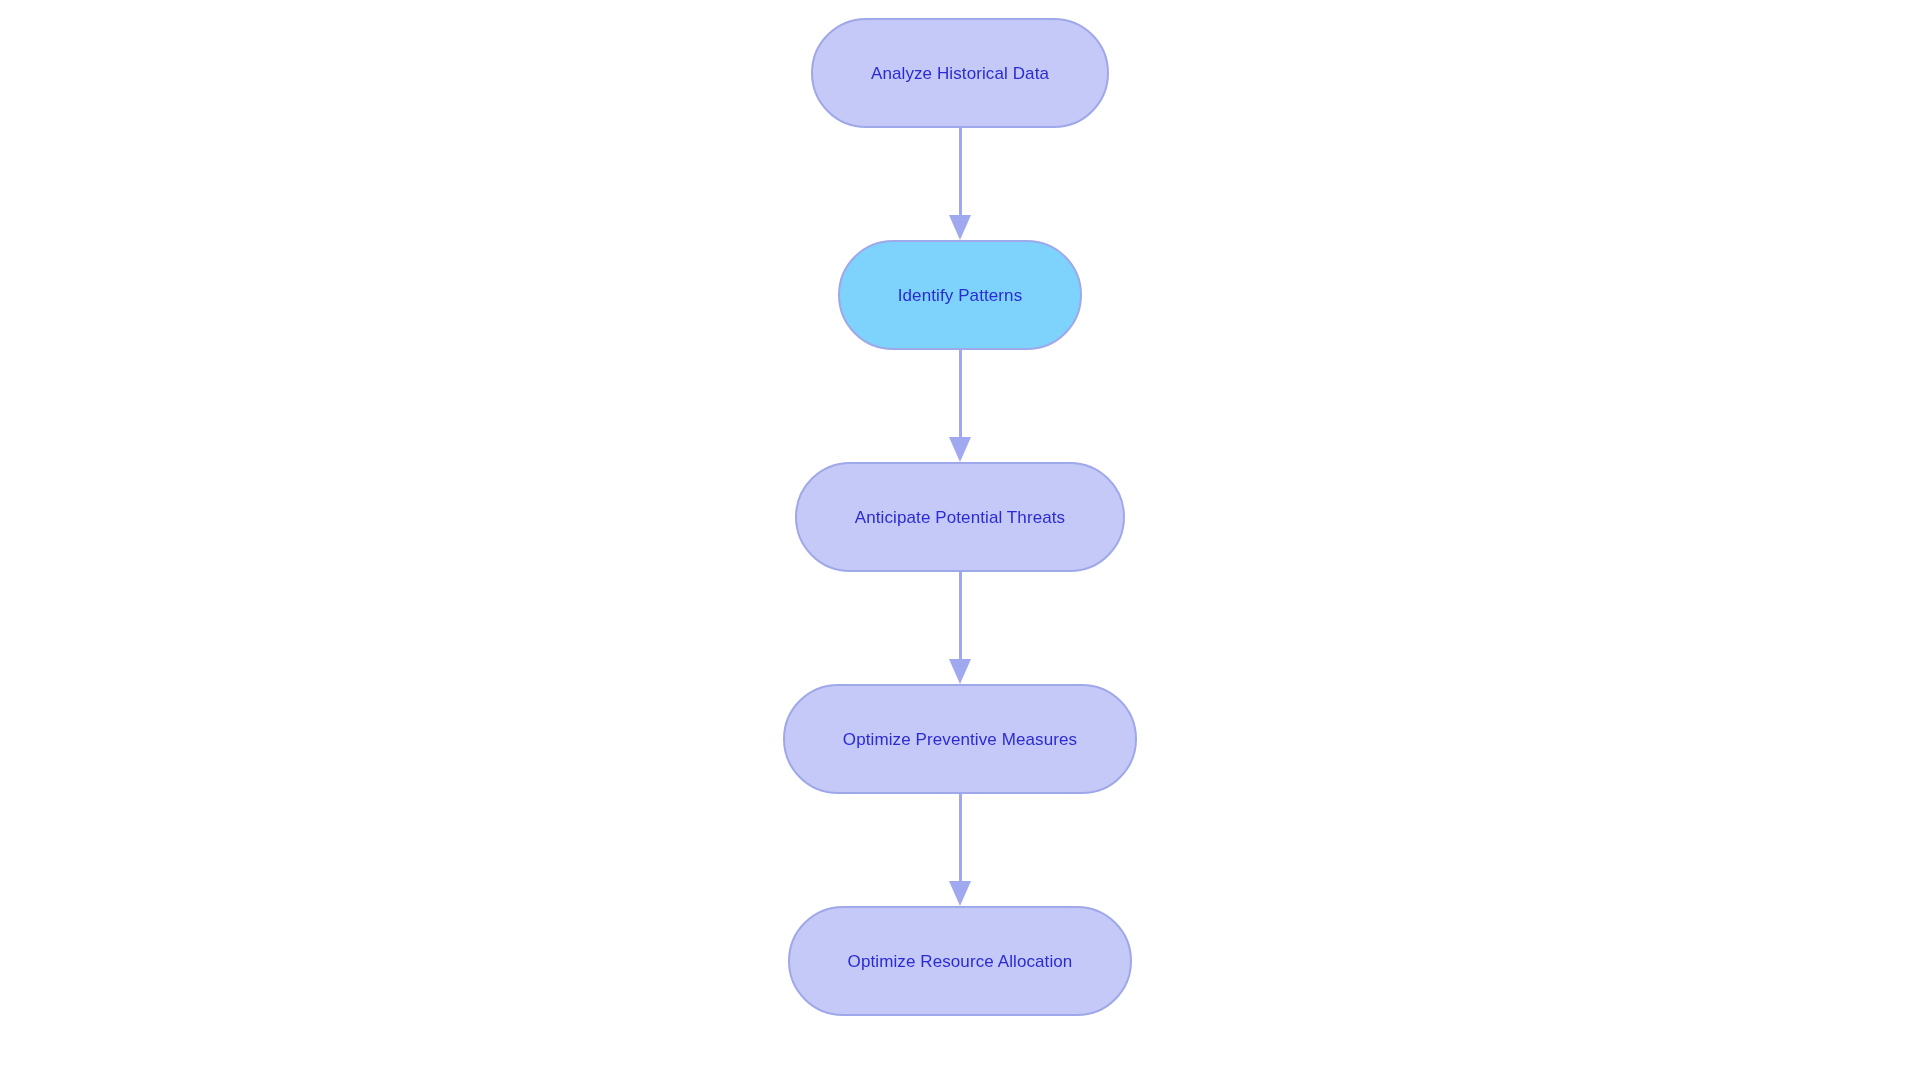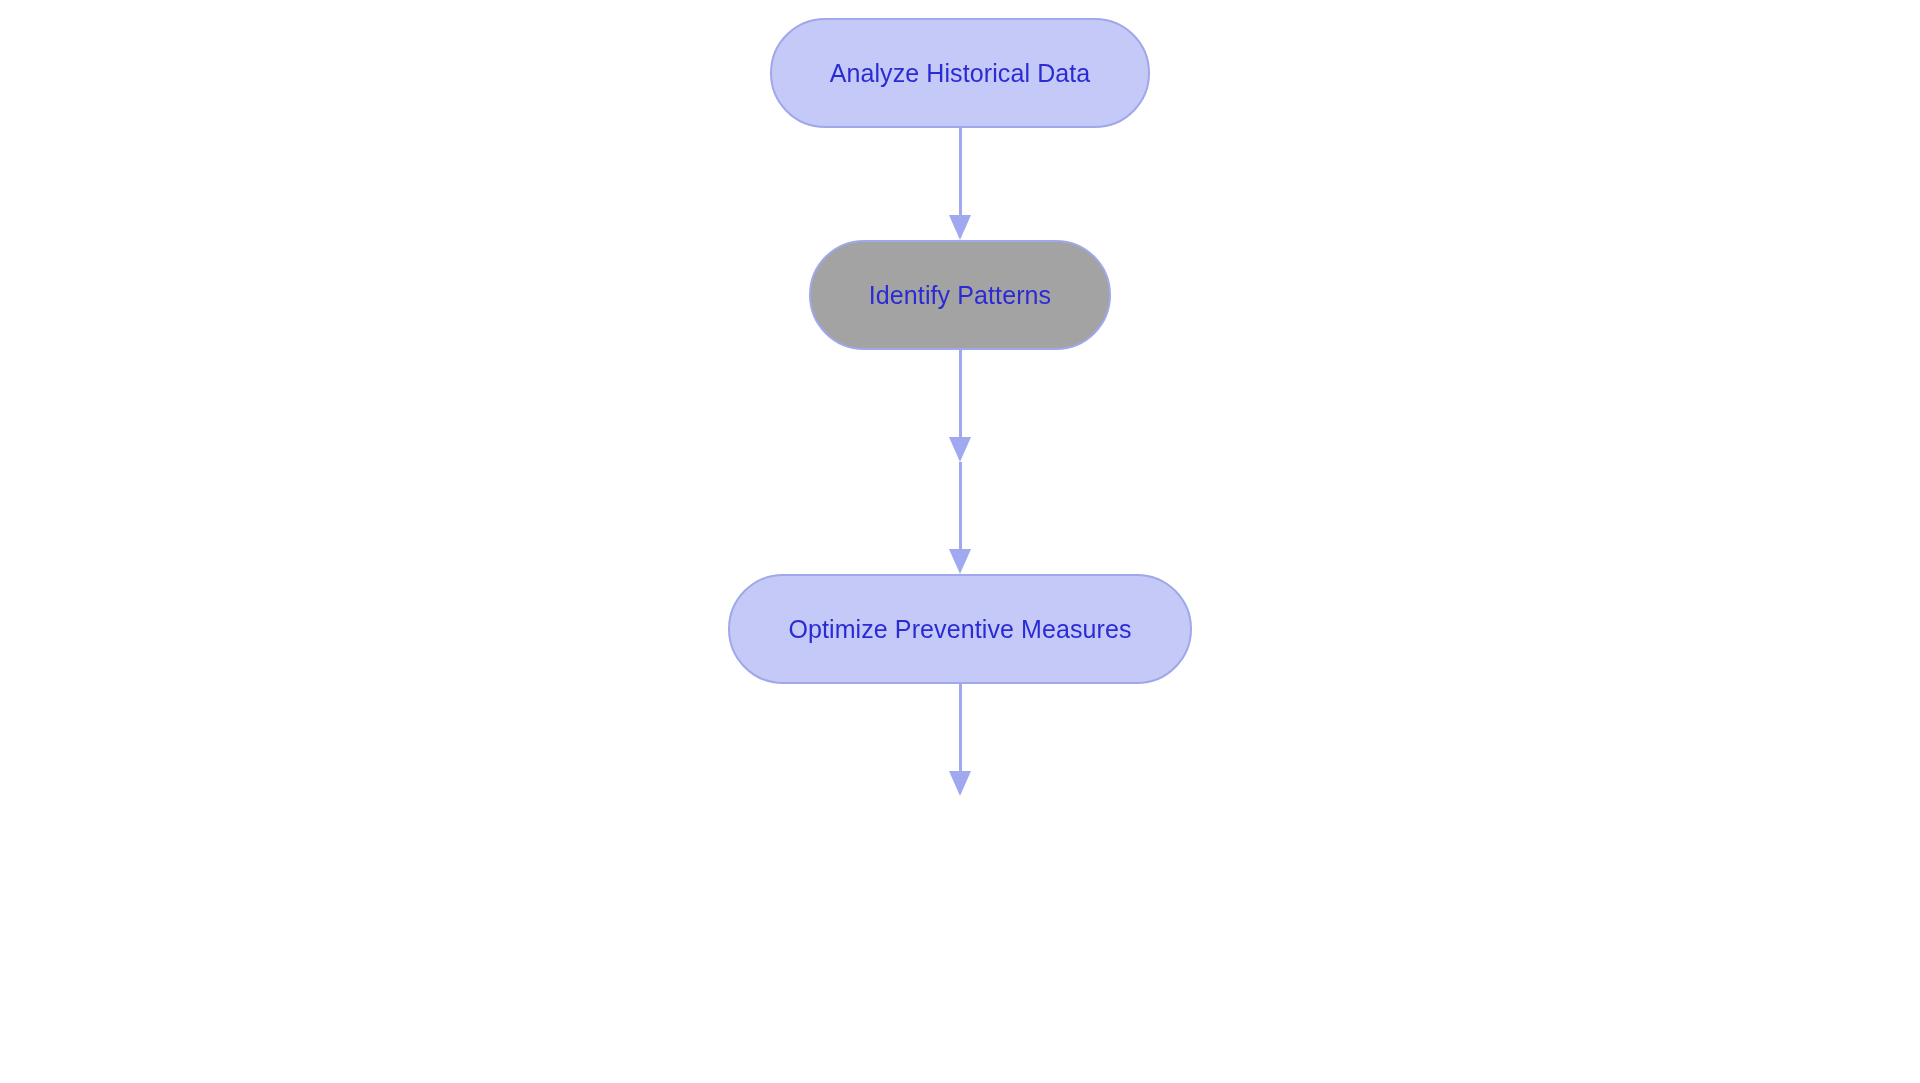--- a/index.html
+++ b/index.html
@@ -42,21 +42,21 @@
     border: 2px solid #9fa8e8;
     display: flex;
     align-items: center;
     justify-content: center;
     padding: 0 58px;
     white-space: nowrap;
   }
 
   .flow-node .node-label {
     font-family: "Liberation Sans", sans-serif;
-    font-size: 25px;
+    font-size: 17px;
     font-weight: 400;
     color: #2b2bd4;
     letter-spacing: 0.1px;
     line-height: 1;
   }
 
   
   .flow-connector {
     position: relative;
     width: 24px;
@@ -97,39 +97,45 @@
 
     <div class="flow-node" style="background: rgb(197, 201, 247); border-color: rgb(159, 168, 232);">
       <span class="node-label" style="color: rgb(43, 43, 212);">Analyze Historical Data</span>
     </div>
 
     <div class="flow-connector conn-1">
       <div class="connector-line" style="background: rgb(160, 168, 240);"></div>
       <div class="connector-arrowhead" style="border-top-color: rgb(160, 168, 240);"></div>
     </div>
 
-    <div class="flow-node" style="background: #a3a3a3; border-color: rgb(159, 168, 232);">
+    <div class="flow-node" style="background: #7dd3fc; border-color: rgb(159, 168, 232);">
       <span class="node-label" style="color: rgb(43, 43, 212);">Identify Patterns</span>
     </div>
 
     <div class="flow-connector conn-2">
       <div class="connector-line" style="background: rgb(160, 168, 240);"></div>
       <div class="connector-arrowhead" style="border-top-color: rgb(160, 168, 240);"></div>
     </div>
 
+    <div class="flow-node" style="background: rgb(197, 201, 247); border-color: rgb(159, 168, 232);">
+      <span class="node-label" style="color: rgb(43, 43, 212);">Anticipate Potential Threats</span>
+    </div>
 
     <div class="flow-connector conn-3">
       <div class="connector-line" style="background: rgb(160, 168, 240);"></div>
       <div class="connector-arrowhead" style="border-top-color: rgb(160, 168, 240);"></div>
     </div>
 
     <div class="flow-node" style="background: rgb(197, 201, 247); border-color: rgb(159, 168, 232);">
       <span class="node-label" style="color: rgb(43, 43, 212);">Optimize Preventive Measures</span>
     </div>
 
     <div class="flow-connector conn-4">
       <div class="connector-line" style="background: rgb(160, 168, 240);"></div>
       <div class="connector-arrowhead" style="border-top-color: rgb(160, 168, 240);"></div>
     </div>
 
+    <div class="flow-node" style="background: rgb(197, 201, 247); border-color: rgb(159, 168, 232);">
+      <span class="node-label" style="color: rgb(43, 43, 212);">Optimize Resource Allocation</span>
+    </div>
 
   </div>
 </div>
 
 </body></html>

